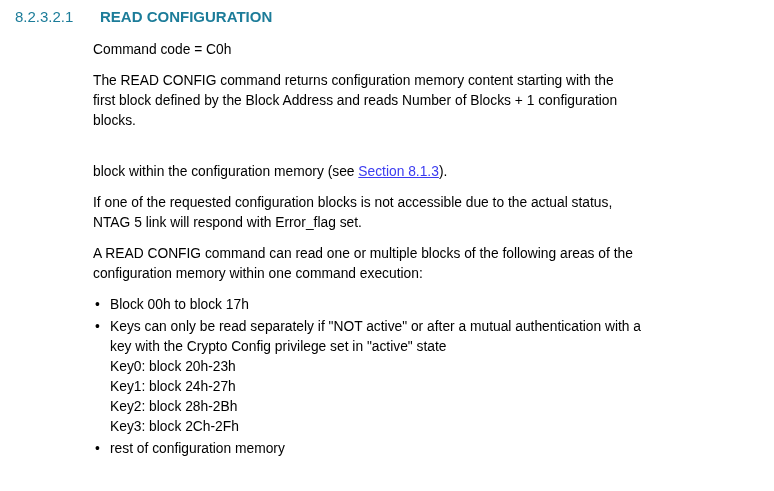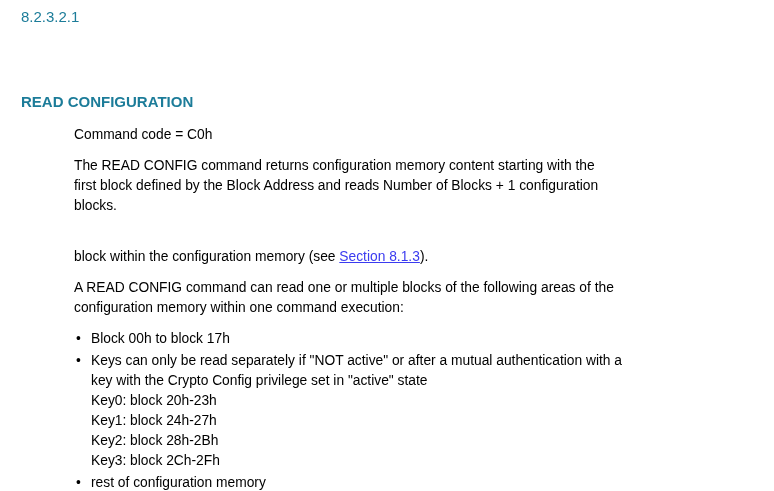--- a/index.html
+++ b/index.html
@@ -23,28 +23,27 @@
     width: 774px;
     height: 491px;
     padding: 8px 8px 0 8px;
   }
   .heading-row {
     display: flex;
     align-items: baseline;
     color: var(--heading);
     font-size: 15px;
     line-height: 18px;
-    margin: 0 0 14px 13px;
+    margin: 0 0 14px 7px;
     white-space: pre;
-    flex-direction: column;
   }
   .h-num { width: 85px; flex: 0 0 85px; }
   .h-title { flex: 1; font-weight: bold; }
   .content {
-    margin-left: 66px;
+    margin-left: 85px;
     font-size: 13.8px;
     line-height: 20px;
   }
   .content p {
     margin: 0 0 11px 0;
     white-space: pre;
   }
   a.link {
     color: var(--link);
     text-decoration: underline;
@@ -81,20 +80,22 @@
   <div class="content">
 
     <p>Command code = C0h</p>
 
     <p>The READ CONFIG command returns configuration memory content starting with the
 first block defined by the Block Address and reads Number of Blocks + 1 configuration
 blocks.</p>
 
     <p><br><span>block within the configuration memory (see </span><a class="link" href="#">Section 8.1.3</a><span>).</span></p>
 
+    <p>If one of the requested configuration blocks is not accessible due to the actual status,
+NTAG 5 link will respond with Error_flag set.</p>
 
     <p>A READ CONFIG command can read one or multiple blocks of the following areas of the
 configuration memory within one command execution:</p>
 
     <ul class="areas">
       <li>Block 00h to block 17h</li>
       <li>Keys can only be read separately if "NOT active" or after a mutual authentication with a
 key with the Crypto Config privilege set in "active" state
 Key0: block 20h-23h
 Key1: block 24h-27h

